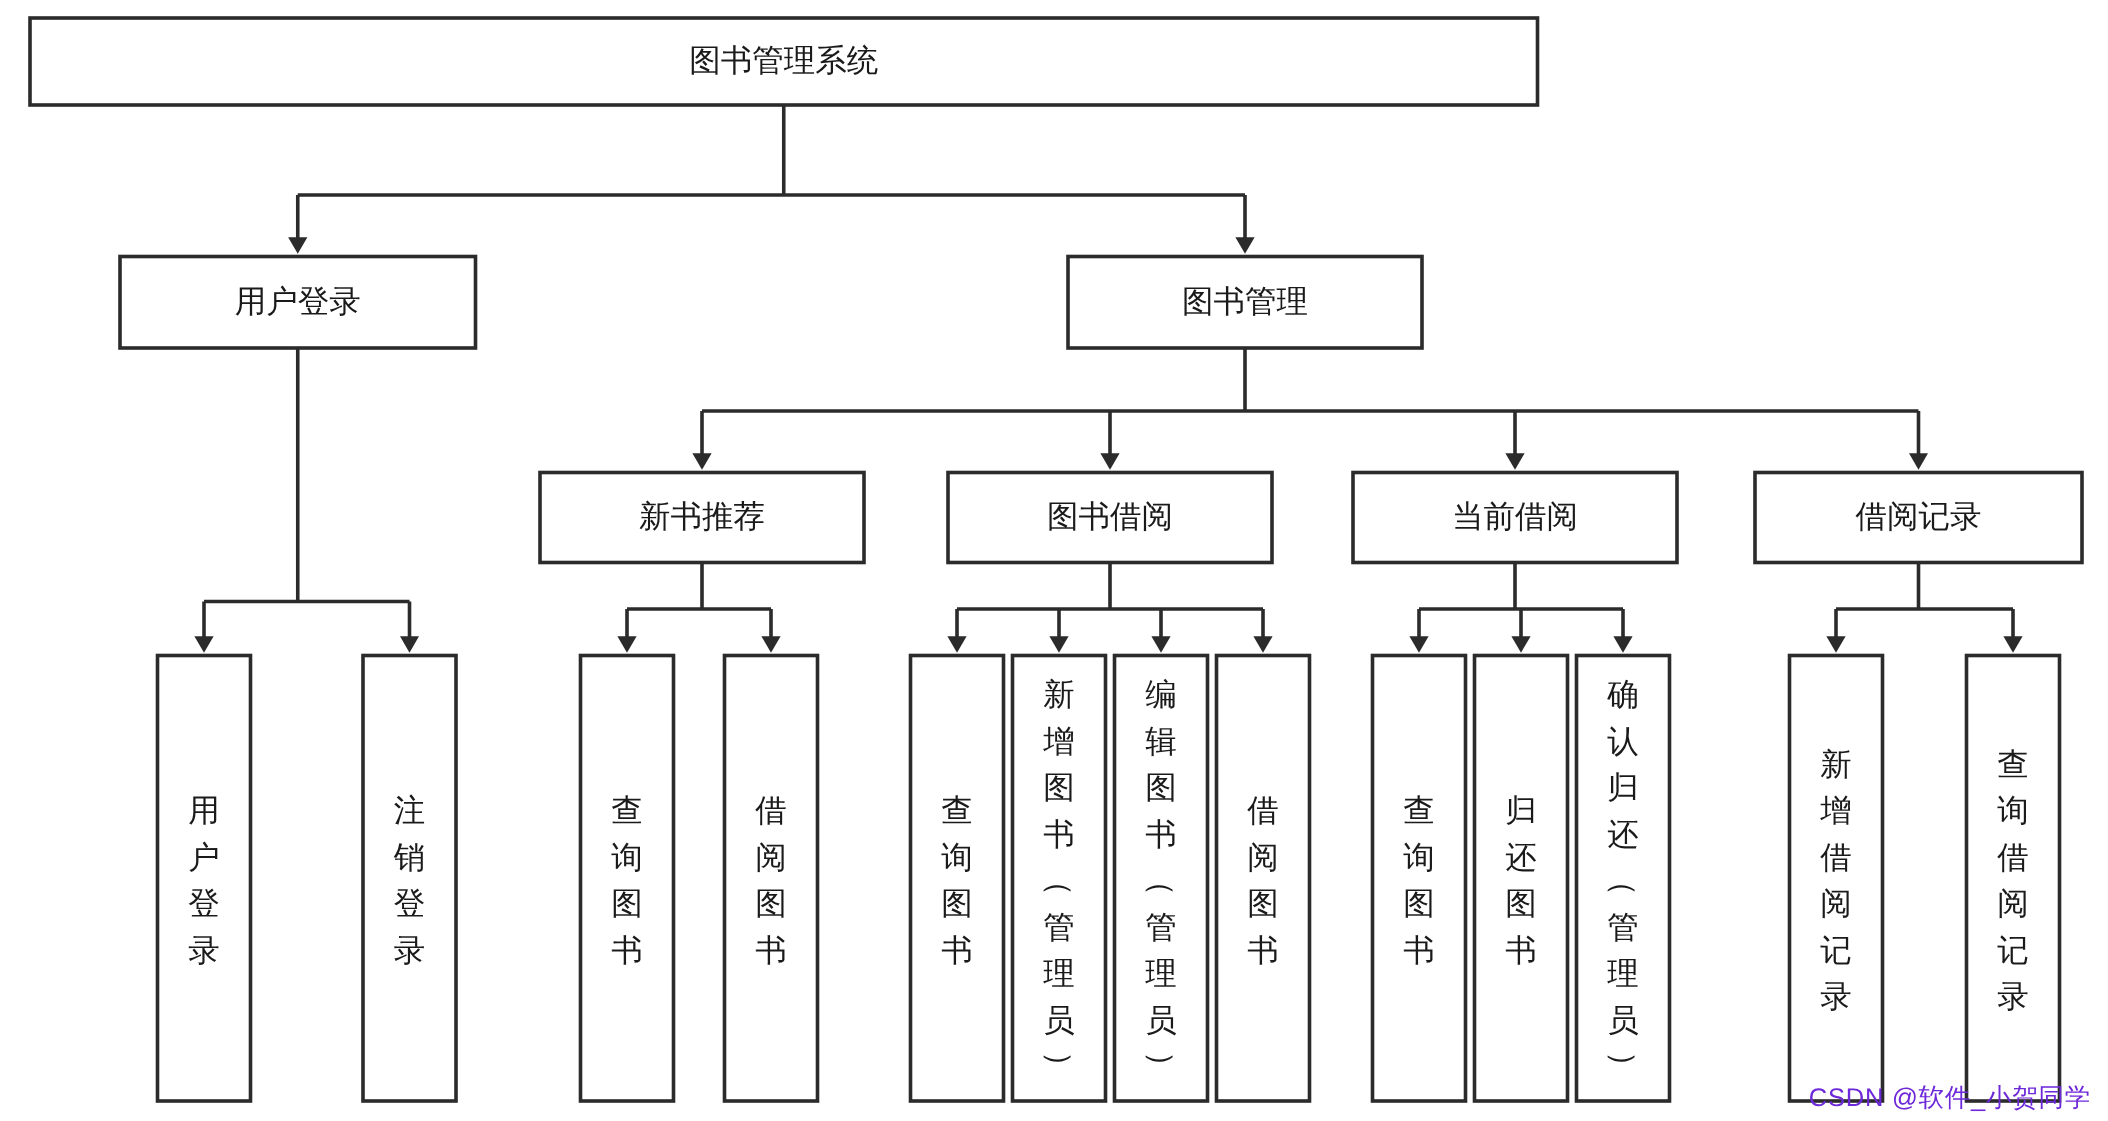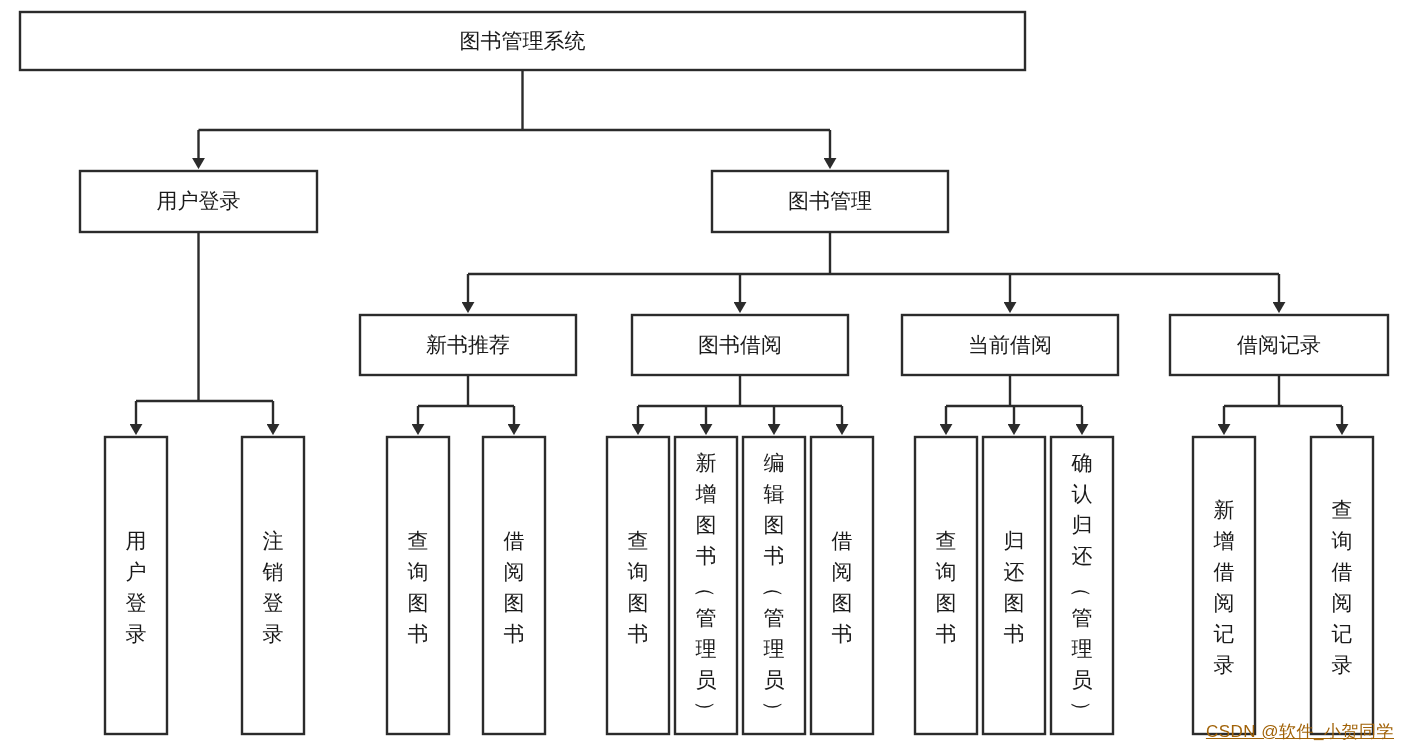--- a/index.html
+++ b/index.html
@@ -54,25 +54,24 @@
     font-size: 21px;
     fill: #1a1a1a;
     text-anchor: middle;
   }
   .watermark {
     position: absolute;
     right: 8px;
     bottom: 4px;
     font-family: "Liberation Sans", "DejaVu Sans", sans-serif;
     font-size: 17px;
-    color: #a16207;
+    color: #6d28d9;
     white-space: nowrap;
     letter-spacing: 0.5px;
     pointer-events: none;
-    text-decoration: underline;
   }
 </style>
 </head>
 <body>
 
 <div id="diagram-root">
   <svg class="canvas" viewBox="0 0 1405 747" xmlns="http://www.w3.org/2000/svg">
     <defs>
       <marker id="arrow" viewBox="0 0 12 14" refX="1" refY="7" markerWidth="11" markerHeight="13" orient="auto-start-reverse" markerUnits="userSpaceOnUse">
         <path d="M 0 0 L 12 7 L 0 14 z" class="arrow-head"></path>

